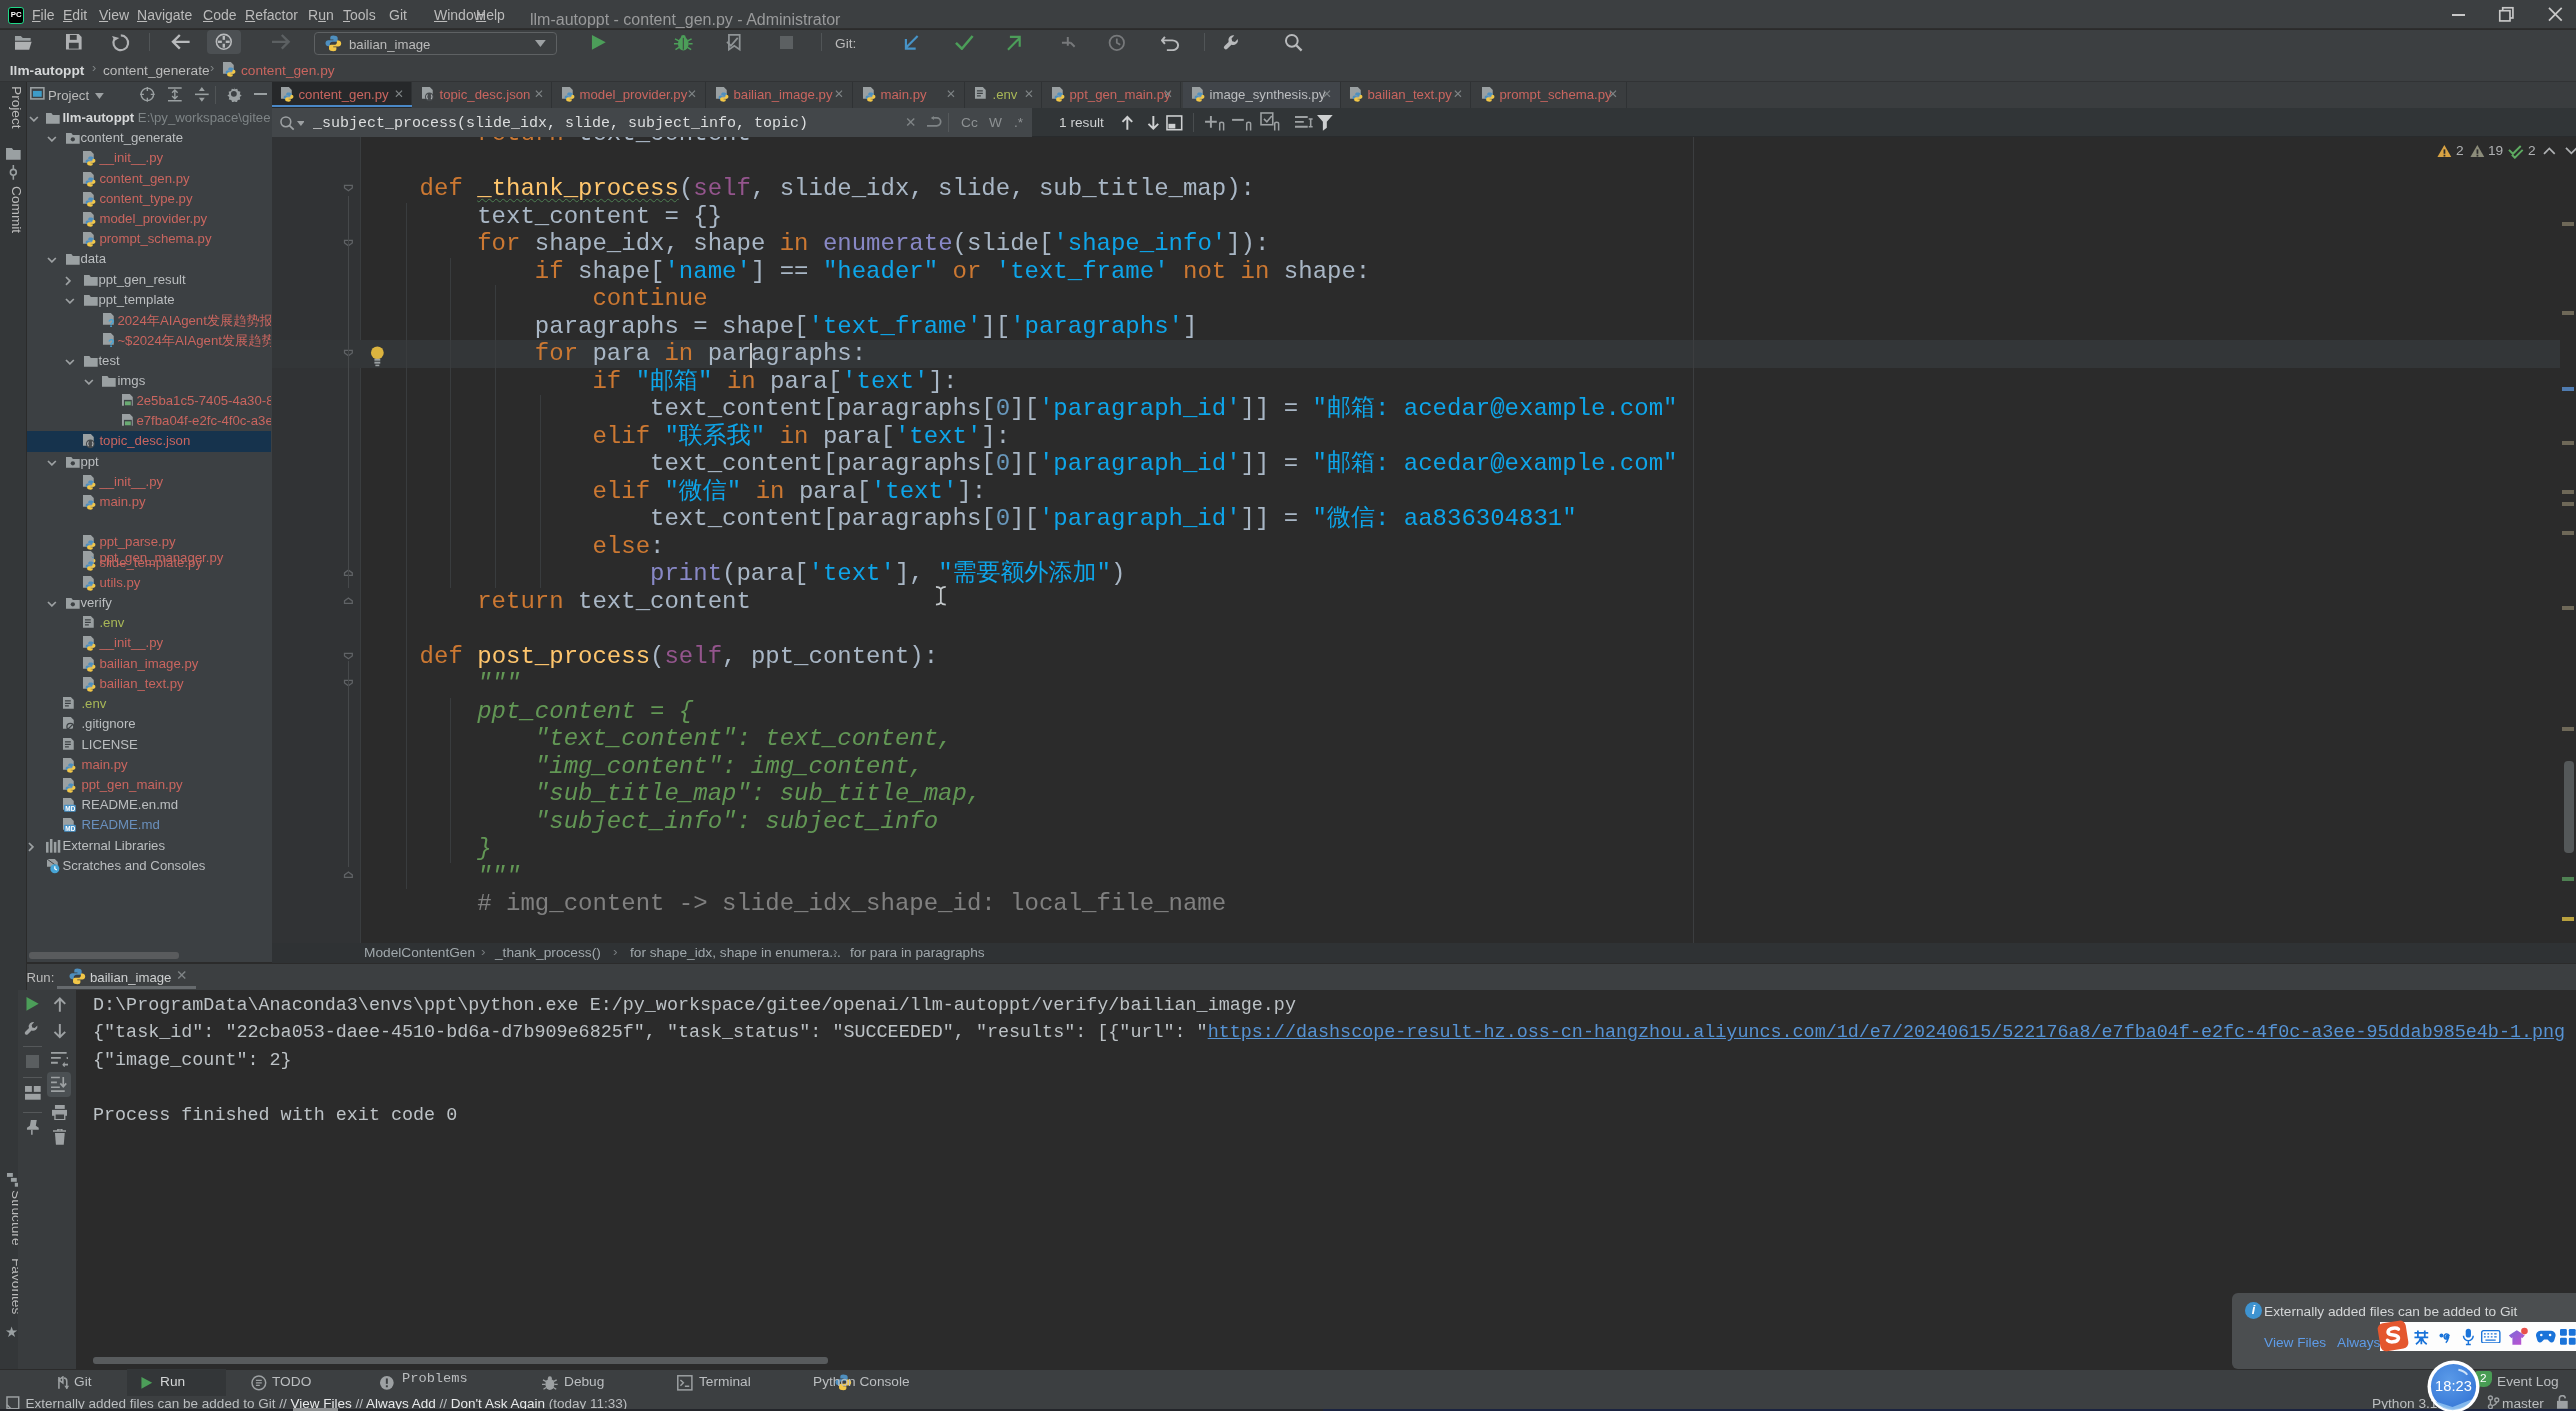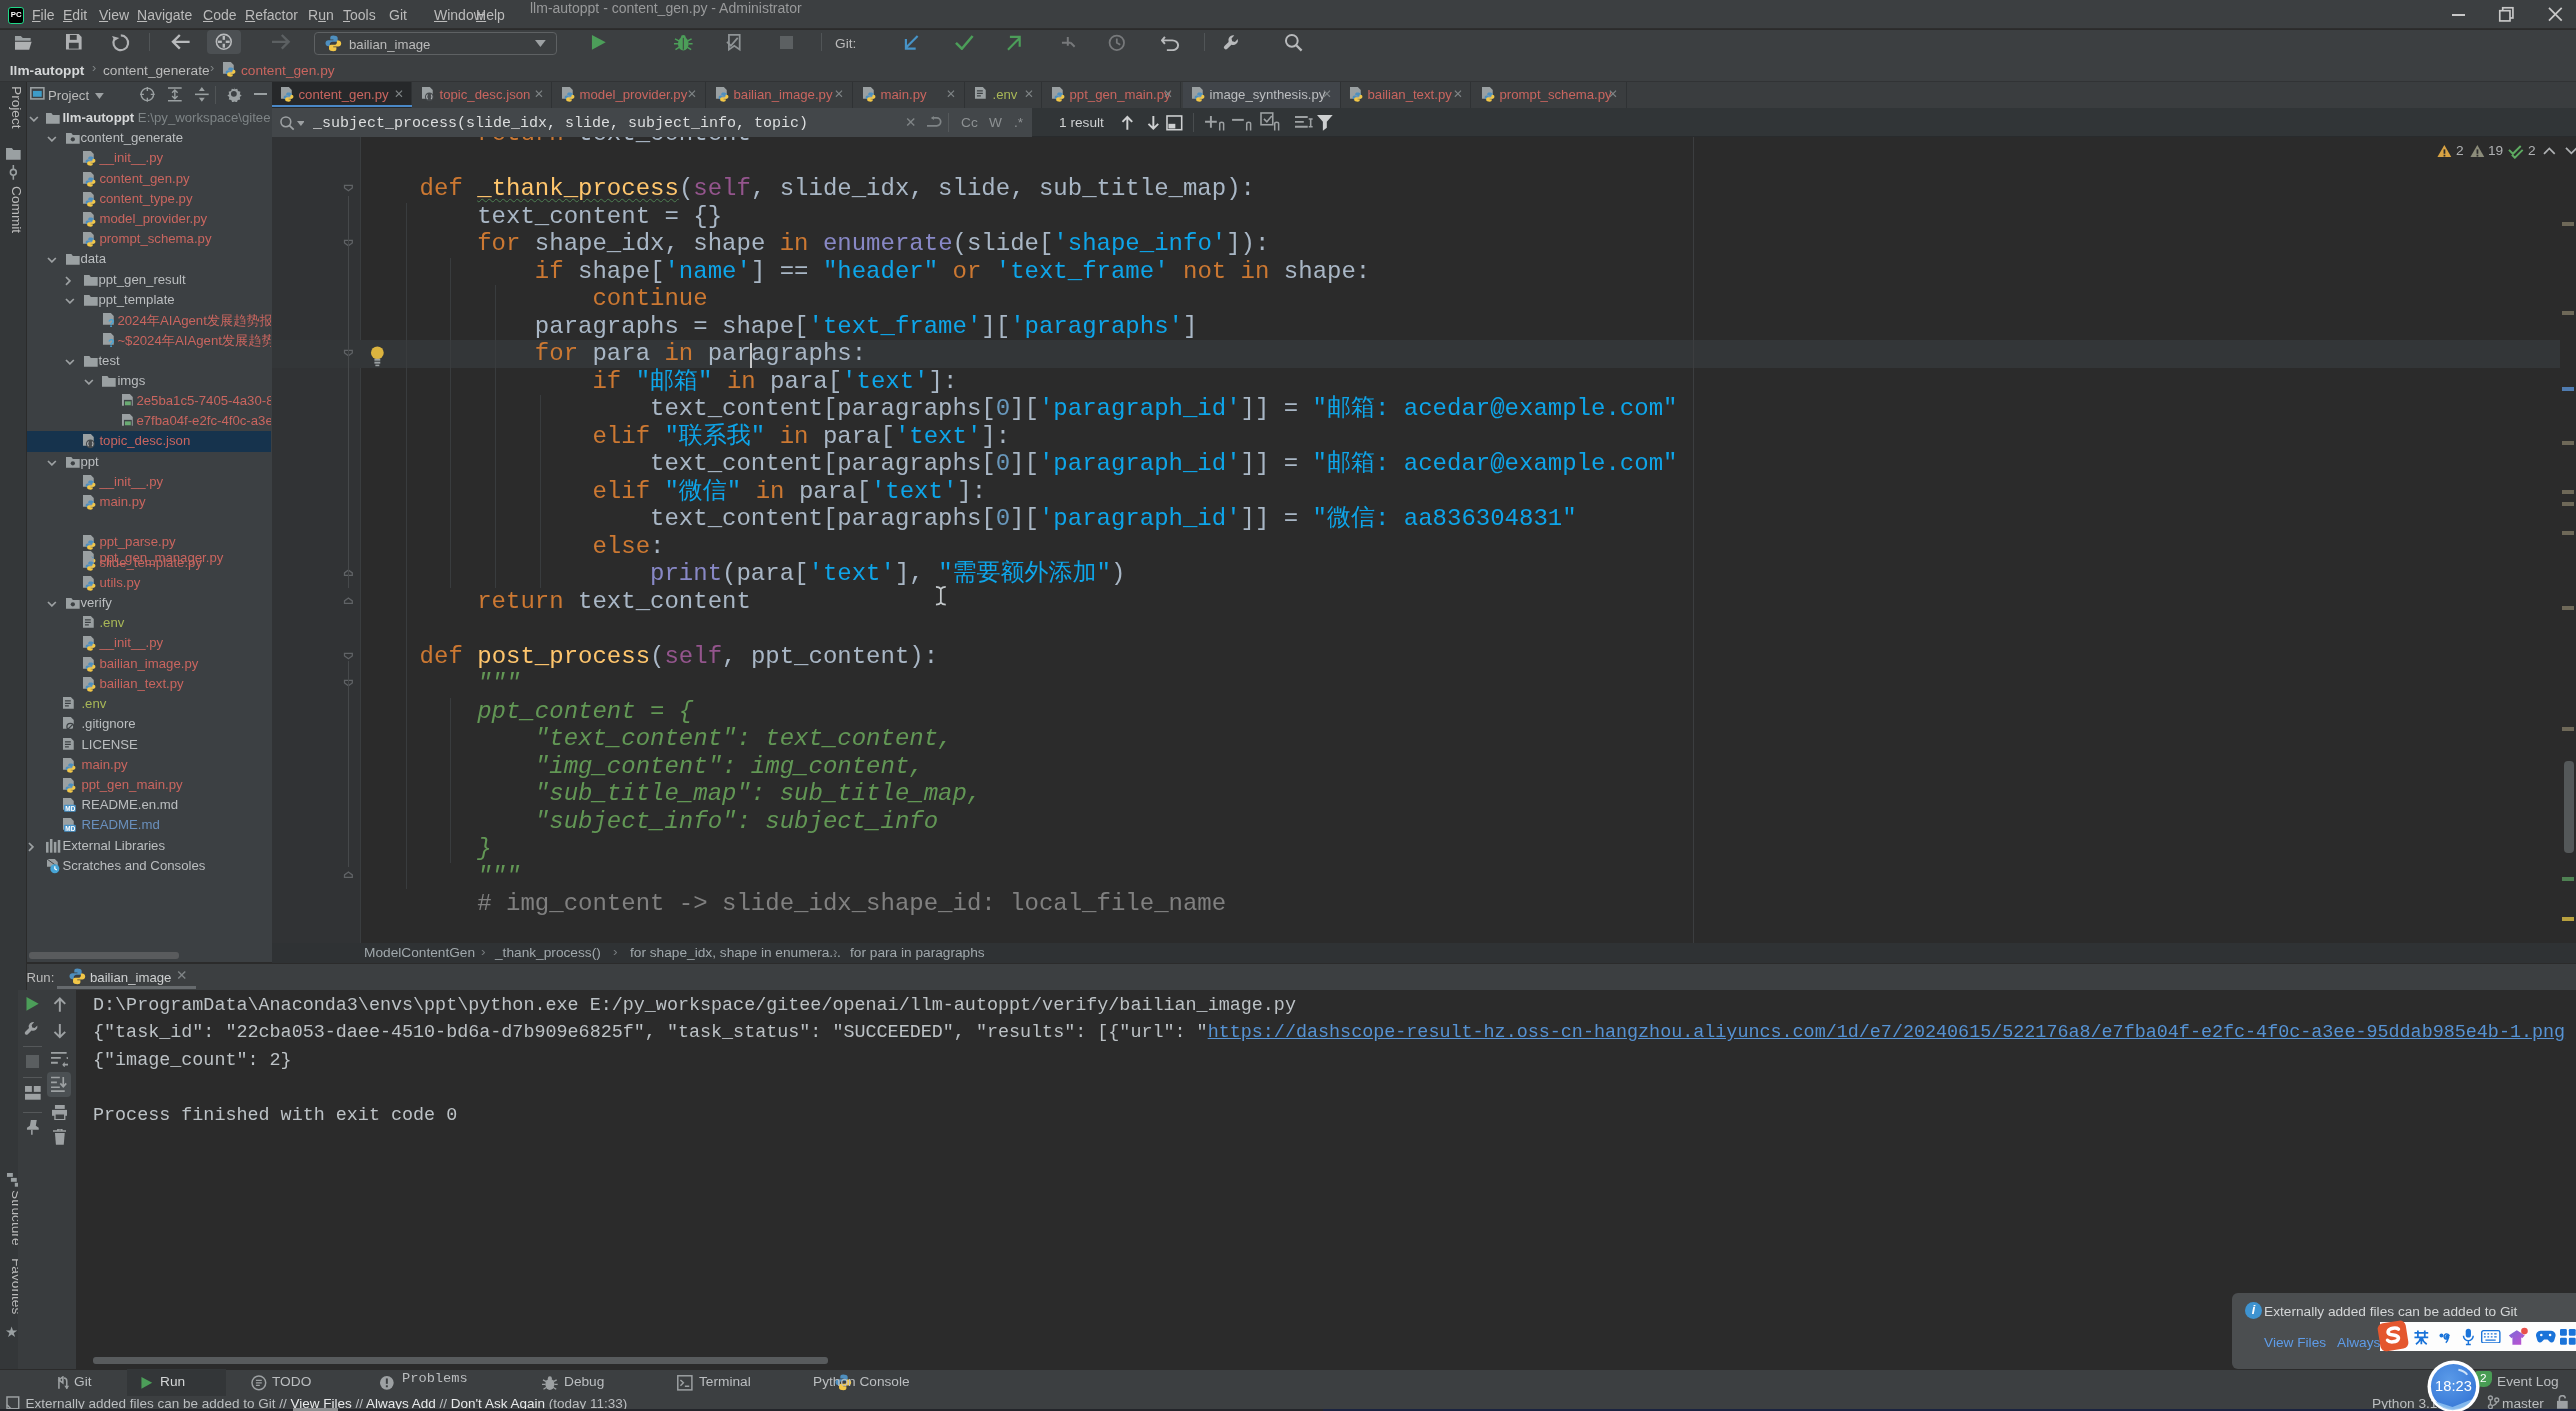--- a/index.html
+++ b/index.html
@@ -25,21 +25,21 @@
 <div class="a ui" style="left:63px;top:6.9px;"><span style="text-decoration:underline">E</span>dit</div>
 <div class="a ui" style="left:99px;top:6.9px;"><span style="text-decoration:underline">V</span>iew</div>
 <div class="a ui" style="left:137px;top:6.9px;"><span style="text-decoration:underline">N</span>avigate</div>
 <div class="a ui" style="left:203px;top:6.9px;"><span style="text-decoration:underline">C</span>ode</div>
 <div class="a ui" style="left:245px;top:6.9px;"><span style="text-decoration:underline">R</span>efactor</div>
 <div class="a ui" style="left:308px;top:6.9px;">R<span style="text-decoration:underline">u</span>n</div>
 <div class="a ui" style="left:343px;top:6.9px;"><span style="text-decoration:underline">T</span>ools</div>
 <div class="a ui" style="left:389px;top:6.9px;">Git</div>
 <div class="a ui" style="left:434px;top:6.9px;"><span style="text-decoration:underline">W</span>indow</div>
 <div class="a ui" style="left:476px;top:6.9px;"><span style="text-decoration:underline">H</span>elp</div>
-<div class="a" style="left:530px;top:0;color:#999a9b;font-size:14px;">llm-autoppt - content_gen.py - Administrator</div>
+<div class="a" style="left:530px;top:11px;color:#999a9b;font-size:16px;">llm-autoppt - content_gen.py - Administrator</div>
 
 <div class="a" style="left:2452px;top:13.7px;width:12.7px;height:2.4px;background:#c8c8c8;"></div>
 <svg class="a" style="left:2498px;top:5.9px" width="16.7" height="16.7" viewBox="0 0 17 17">
     <rect x="4.8" y="1.8" width="10.4" height="10.4" stroke="#c8c8c8" stroke-width="1.7" fill="none"></rect>
     <rect x="1.8" y="4.8" width="10.4" height="10.4" stroke="#c8c8c8" stroke-width="1.7" fill="#3c3f41"></rect>
   </svg>
 <svg class="a" style="left:2548px;top:6.9px" width="14.7" height="14.7" viewBox="0 0 15 15">
     <path d="M1 1l13 13M14 1L1 14" stroke="#c8c8c8" stroke-width="1.8"></path>
   </svg>
 

